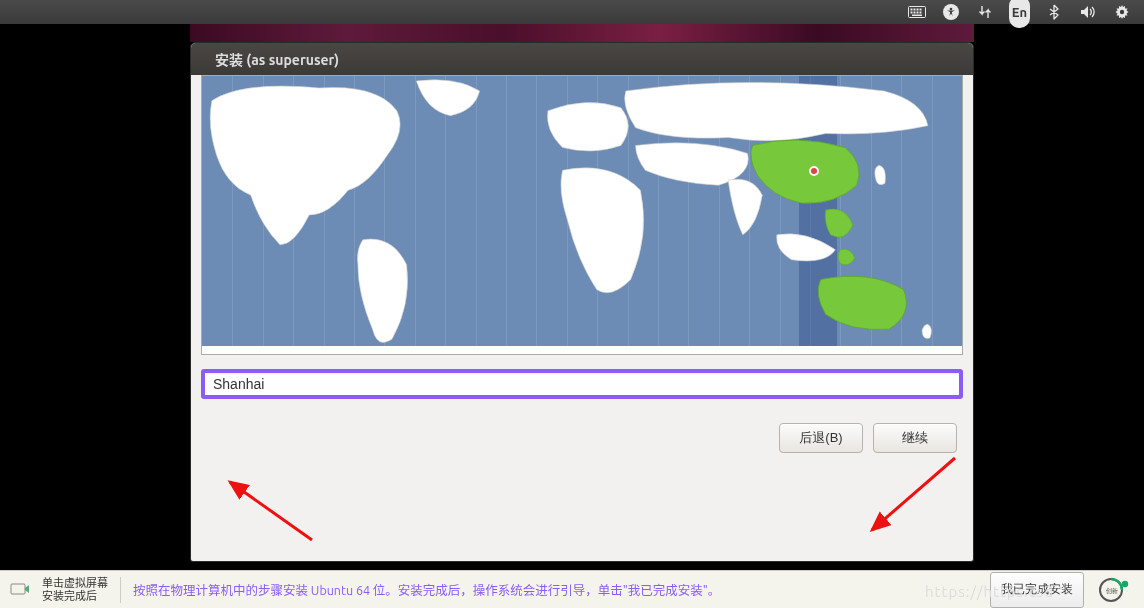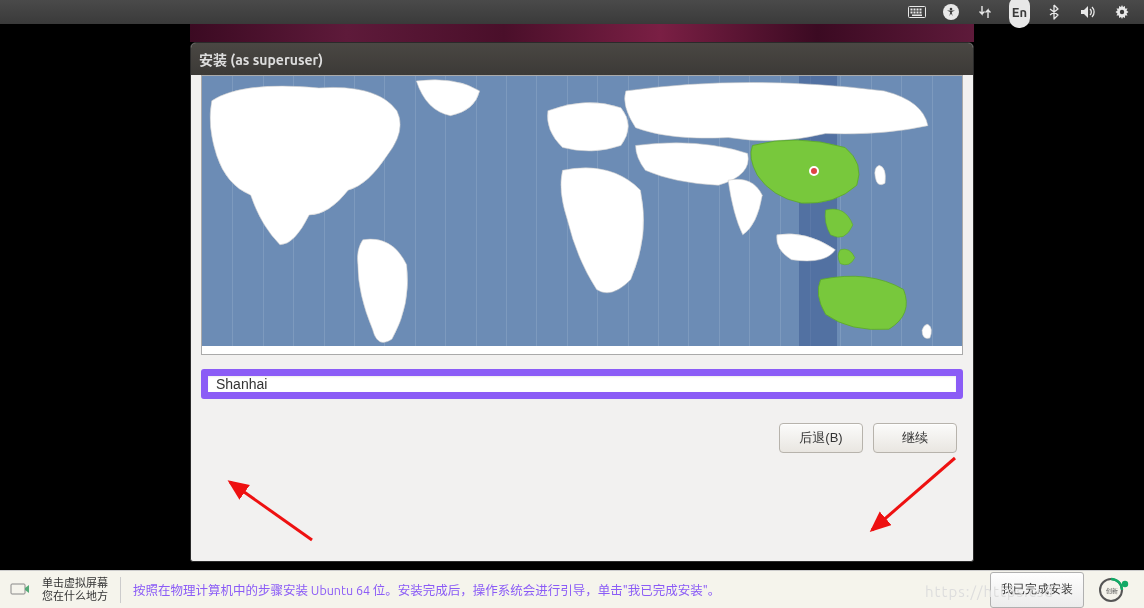--- a/index.html
+++ b/index.html
@@ -26,38 +26,38 @@
     background: linear-gradient(to right, #3b0a22 0%, #5e1a3a 20%, #4a0f2a 40%, #7a1f44 60%, #3b0a22 80%, #5e1a3a 100%);
   }
   
   .installer {
     position:absolute; top:42px; left:190px; width:784px; height:520px;
     background:#f2f1f0; border:1px solid #2a2a2a; border-radius:6px 6px 3px 3px; overflow:hidden;
     display:flex; flex-direction:column;
   }
   .titlebar {
     height:32px; background:linear-gradient(#4a4743,#3c3a37); color:#ddd;
-    display:flex; align-items:center; padding:0 8px; font-size:14px; font-weight:600;
+    display:flex; align-items:center; padding:0 24px; font-size:14px; font-weight:600;
   }
   .heading-area { padding:18px 22px 14px; }
   .heading { font-size:22px; color:#333; }
   .map-frame {
     margin:0 10px; flex:0 0 auto; height:280px; border:1px solid #aaa;
     position:relative; overflow:hidden;
   }
   .ocean { position:absolute; inset:0; background:#6c8cb5; }
   .tz-lines { position:absolute; inset:0; pointer-events:none; }
   .tz-lines .line { position:absolute; top:0; bottom:0; width:1px; background:rgba(255,255,255,0.12); }
   .tz-band { position:absolute; top:0; bottom:0; background:rgba(50,80,140,0.45); }
   .china { fill:#78c83c !important; }
   .aus { fill:#78c83c !important; }
   .dot { position:absolute; width:10px; height:10px; border-radius:50%; background:#d44; border:2px solid #fff; transform:translate(-50%,-50%); }
   .input-row { padding:14px 10px 6px; }
   .tz-input {
-    width:100%; height:30px; border:7px solid #8b5cf6; border-radius:3px;
+    width:100%; height:30px; border:4px solid #8b5cf6; border-radius:3px;
     background:#fff; padding:0 8px; font-size:14px; color:#333; outline:none;
     box-shadow: inset 0 1px 2px rgba(0,0,0,0.08);
   }
   .button-row { display:flex; justify-content:flex-end; gap:10px; padding:18px 16px 20px; }
   .btn {
     min-width:84px; height:30px; border:1px solid #b7b3ac; border-radius:4px;
     background:linear-gradient(#fbfbfa,#e9e6e1); font-size:13px; color:#333;
     box-shadow:0 1px 0 rgba(255,255,255,.7) inset;
   }
   
@@ -240,21 +240,21 @@
 </div>
 
 <div class="vmbar">
   <div class="vm-left">
     <svg width="20" height="16" viewBox="0 0 20 16">
         <rect x="1" y="2" width="14" height="10" rx="1" fill="none" stroke="#888"></rect>
         <path d="M15 6 L19 3 L19 11 L15 8 Z" fill="#5a7"></path>
       </svg>
     <div class="vm-left-text">
       <div>单击虚拟屏幕</div>
-      <div>您在什么地方</div>
+      <div>安装完成后</div>
     </div>
   </div>
   <div class="vm-sep"></div>
   <div class="vm-msg">按照在物理计算机中的步骤安装 Ubuntu 64 位。安装完成后，操作系统会进行引导，单击"我已完成安装"。</div>
   <div class="watermark">https://https.csd</div>
   <button class="vm-btn">我已完成安装</button>
   <div class="vm-logo">
     <svg width="34" height="28" viewBox="0 0 34 28">
         <circle cx="13" cy="14" r="11" fill="none" stroke="#555" stroke-width="2"></circle>
         <path d="M13 3 A11 11 0 0 1 24 14" stroke="#1a6" stroke-width="2.4" fill="none"></path>

